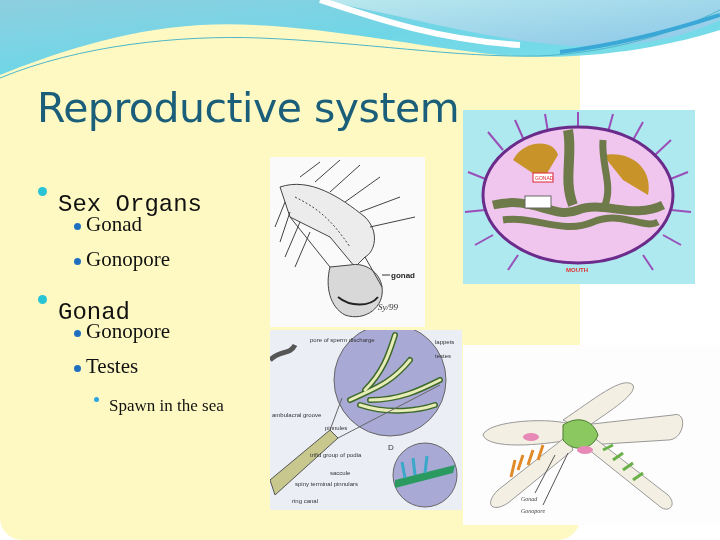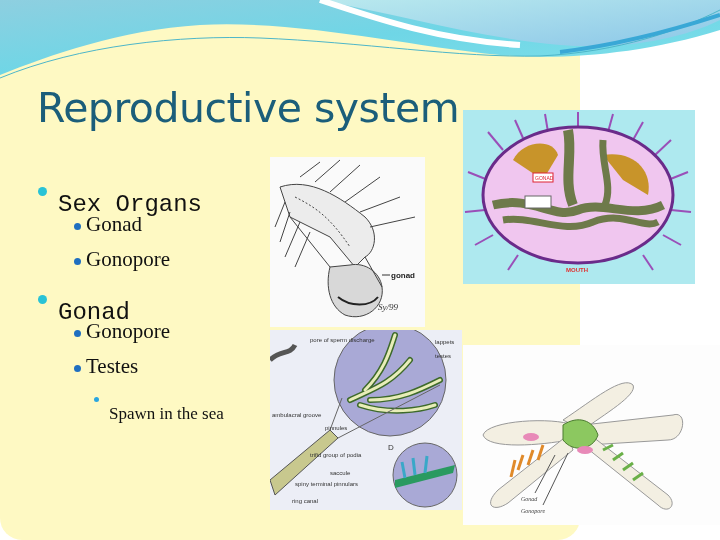--- a/index.html
+++ b/index.html
@@ -11,21 +11,21 @@
   .b { position:absolute; white-space:nowrap; color:#111; }
   .b .dot { position:absolute; border-radius:50%; }
   .l1 { font-size:24px; }
   .l1 .dot { width:9px; height:9px; background:#29c3d6; left:0; top:12px; }
   .l1 .t { position:absolute; left:20px; top:16px;font-family:Liberation Mono, monospace; }
   .l2 { font-size:21px; }
   .l2 .dot { width:7px; height:7px; background:#1f6fc0; left:0; top:11px; }
   .l2 .t { position:absolute; left:12px; top:0; }
   .l3 { font-size:17px; }
   .l3 .dot { width:5px; height:5px; background:#2aa6e0; left:0; top:9px; }
-  .l3 .t { position:absolute; left:15px; top:16px; }
+  .l3 .t { position:absolute; left:15px; top:8px; }
   .img { position:absolute; overflow:hidden; }
   .img svg { display:block; }
   .lbl { font-family:"Liberation Sans", sans-serif; }
 </style>
 </head>
 <body>
 
 <div class="slide">
 
   <svg class="wave" viewBox="0 0 720 90" preserveAspectRatio="none">

